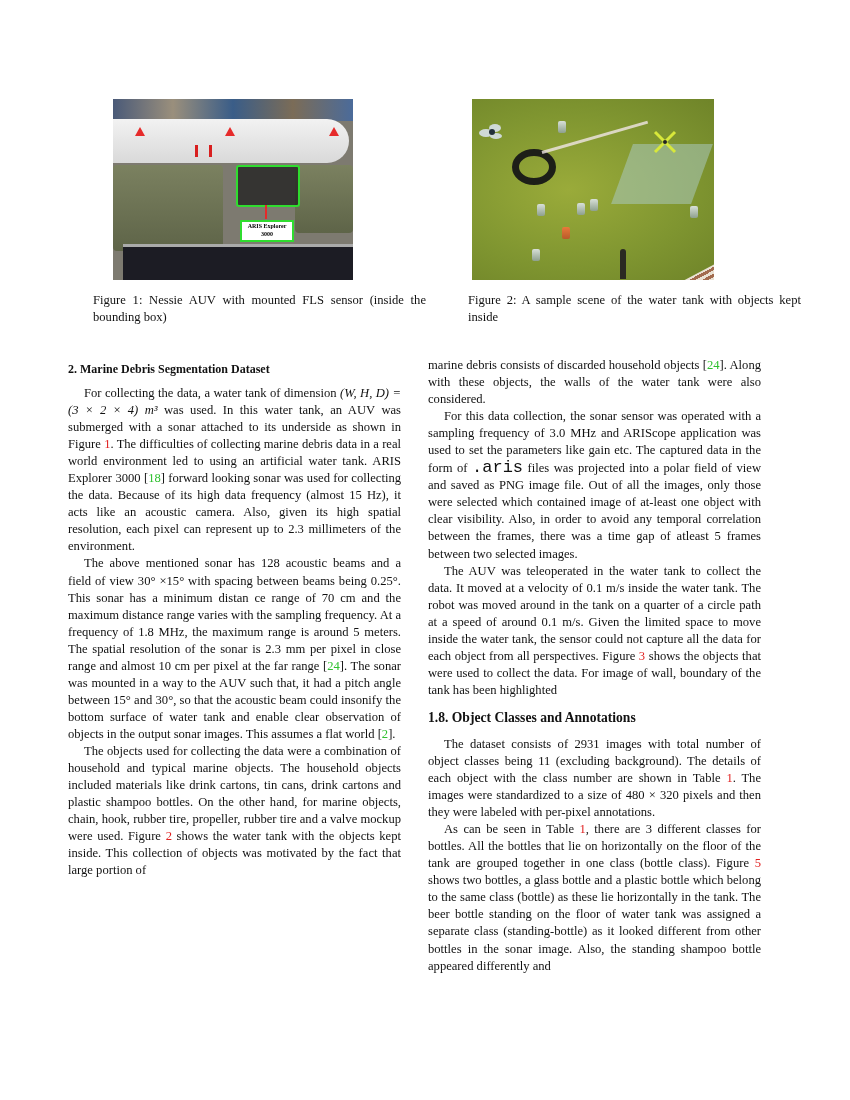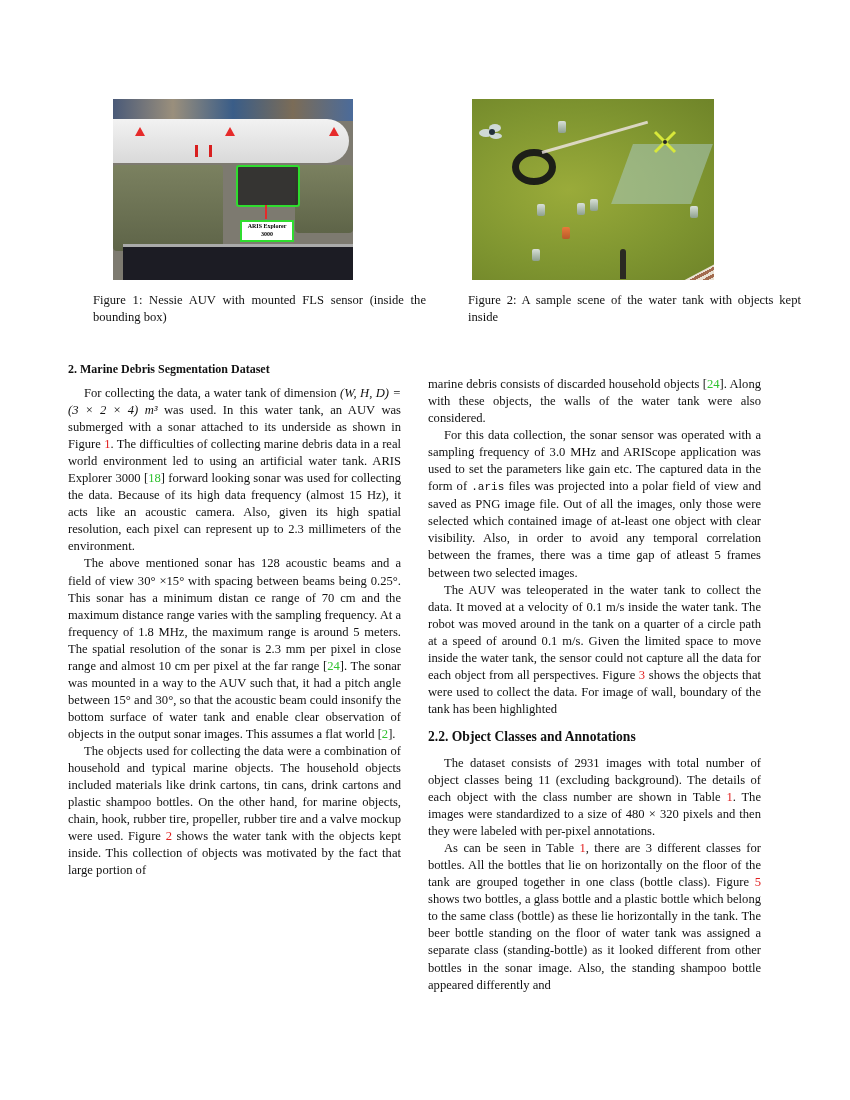--- a/index.html
+++ b/index.html
@@ -13,29 +13,29 @@
   .fig1-img { left: 113px; top: 99px; width: 240px; height: 181px; }
   .fig2-img { left: 472px; top: 99px; width: 242px; height: 181px; }
   .caption {
     position: absolute; font-size: 12.6px; line-height: 17px; text-align: justify; margin-left: 25px;
   }
   .cap1 { left: 68px; top: 292px; width: 333px; }
   .cap2 { left: 443px; top: 292px; width: 333px; }
 
   .text-block { position: absolute; font-size: 12.6px; line-height: 17.05px; text-align: justify; hyphens: manual; }
   .tb-left { left: 68px; top: 357px; width: 333px; }
-  .tb-right { left: 428px; top: 376px; width: 333px; }
+  .tb-right { left: 428px; top: 357px; width: 333px; }
   p { margin: 0; }
   p.indent { text-indent: 16px; }
   h2.sec { font-size: 12px; font-weight: bold; margin: 2px 0 6px 0; line-height: 20px; }
   h3.sub { font-size: 13.6px; font-weight: bold; margin: 0 0 9px 0; line-height: 18px; }
   h3.sub2 { font-size: 13.6px; font-weight: bold; margin: 10px 0 9px 0; line-height: 18px; }
   .cite { color: #2ec02e; }
   .ref { color: #e02020; }
-  .mono { font-family: "Liberation Mono", "DejaVu Sans Mono", monospace; font-size: 11px; }
+  .mono { font-family: "Liberation Mono", "DejaVu Sans Mono", monospace; font-size: 17px; }
   .math { font-style: italic; }
 
   
   .f1 { background: #7d7a70; overflow: hidden; }
   .f1 .shelf { position:absolute; left:0; top:0; width:100%; height:22px; background: linear-gradient(90deg,#4a5a78,#9a8f7c,#3a5d88,#7b6c57,#4b6b9a); }
   .f1 .auv { position:absolute; left:0; top:20px; width:236px; height:44px; background: linear-gradient(#f2f2f2,#d9d9d9); border-radius: 0 22px 22px 0; }
   .f1 .tri { position:absolute; width:0; height:0; border-left:5px solid transparent; border-right:5px solid transparent; border-bottom:9px solid #e62a2a; }
   .f1 .stripe { position:absolute; width:3px; height:12px; background:#d81f1f; }
   .f1 .box { position:absolute; background: linear-gradient(#7b8160,#5e6448); border-radius:4px; }
   .f1 .case { position:absolute; left:10px; top:145px; width:230px; height:40px; background:#1c1c24; border-top:3px solid #aaa; }
@@ -104,16 +104,16 @@
   <h2 class="sec">2. Marine Debris Segmentation Dataset</h2>
   <p class="indent"><span>For collecting the data, a water tank of dimension </span><span class="math">(W, H, D)  = (3 × 2 × 4) m³</span><span> was used. In this water tank, an AUV was submerged with a sonar attached to its underside as shown in Figure </span><a class="ref">1</a><span>. The difficulties of collecting marine debris data in a real world environment led to using an artificial water tank. ARIS Explorer 3000 [</span><a class="cite">18</a><span>] forward looking sonar was used for collecting the data. Because of its high data frequency (almost 15 Hz), it acts like an acoustic camera. Also, given its high spatial resolution, each pixel can represent up to 2.3 millimeters of the environment.</span></p>
   <p class="indent"><span>The above mentioned sonar has 128 acoustic beams and a field of view 30° ×15° with spacing between beams being 0.25°. This sonar has a minimum distan ce range of 70 cm and the maximum distance range varies with the sampling frequency. At a frequency of 1.8 MHz, the maximum range is around 5 meters. The spatial resolution of the sonar is 2.3 mm per pixel in close range and almost 10 cm per pixel at the far range [</span><a class="cite">24</a><span>]. The sonar was mounted in a way to the AUV such that, it had a pitch angle between 15° and 30°, so that the acoustic beam could insonify the bottom surface of water tank and enable clear observation of objects in the output sonar images. This assumes a flat world [</span><a class="cite">2</a><span>].</span></p>
   <p class="indent"><span>The objects used for collecting the data were a combination of household and typical marine objects. The household objects included materials like drink cartons, tin cans, drink cartons and plastic shampoo bottles. On the other hand, for marine objects, chain, hook, rubber tire, propeller, rubber tire and a valve mockup were used. Figure </span><a class="ref">2</a><span> shows the water tank with the objects kept inside. This collection of objects was motivated by the fact that large portion of</span></p>
 </div>
 
 <div class="text-block tb-right">
   <p><span>marine debris consists of discarded household objects [</span><a class="cite">24</a><span>]. Along with these objects, the walls of the water tank were also considered.</span></p>
   <p class="indent"><span>For this data collection, the sonar sensor was operated with a sampling frequency of 3.0 MHz and ARIScope application was used to set the parameters like gain etc. The captured data in the form of </span><span class="mono">.aris</span><span> files was projected into a polar field of view and saved as PNG image file. Out of all the images, only those were selected which contained image of at-least one object with clear visibility. Also, in order to avoid any temporal correlation between the frames, there was a time gap of atleast 5 frames between two selected images.</span></p>
   <p class="indent"><span>The AUV was teleoperated in the water tank to collect the data. It moved at a velocity of 0.1 m/s inside the water tank. The robot was moved around in the tank on a quarter of a circle path at a speed of around 0.1 m/s. Given the limited space to move inside the water tank, the sensor could not capture all the data for each object from all perspectives. Figure </span><a class="ref">3</a><span> shows the objects that were used to collect the data. For image of wall, boundary of the tank has been highlighted</span></p>
-  <h3 class="sub2">2.2. Object Classes and Annotations</h3>
+  <h3 class="sub2">1.8. Object Classes and Annotations</h3>
   <p class="indent"><span>The dataset consists of 2931 images with total number of object classes being 11 (excluding background). The details of each object with the class number are shown in Table </span><a class="ref">1</a><span>. The images were standardized to a size of 480 × 320 pixels and then they were labeled with per-pixel annotations.</span></p>
   <p class="indent"><span>As can be seen in Table </span><a class="ref">1</a><span>, there are 3 different classes for bottles. All the bottles that lie on horizontally on the floor of the tank are grouped together in one class (bottle class). Figure </span><a class="ref">5</a><span> shows two bottles, a glass bottle and a plastic bottle which belong to the same class (bottle) as these lie horizontally in the tank. The beer bottle standing on the floor of water tank was assigned a separate class (standing-bottle) as it looked different from other bottles in the sonar image. Also, the standing shampoo bottle appeared differently and</span></p>
 </div>
 
 </body></html>

